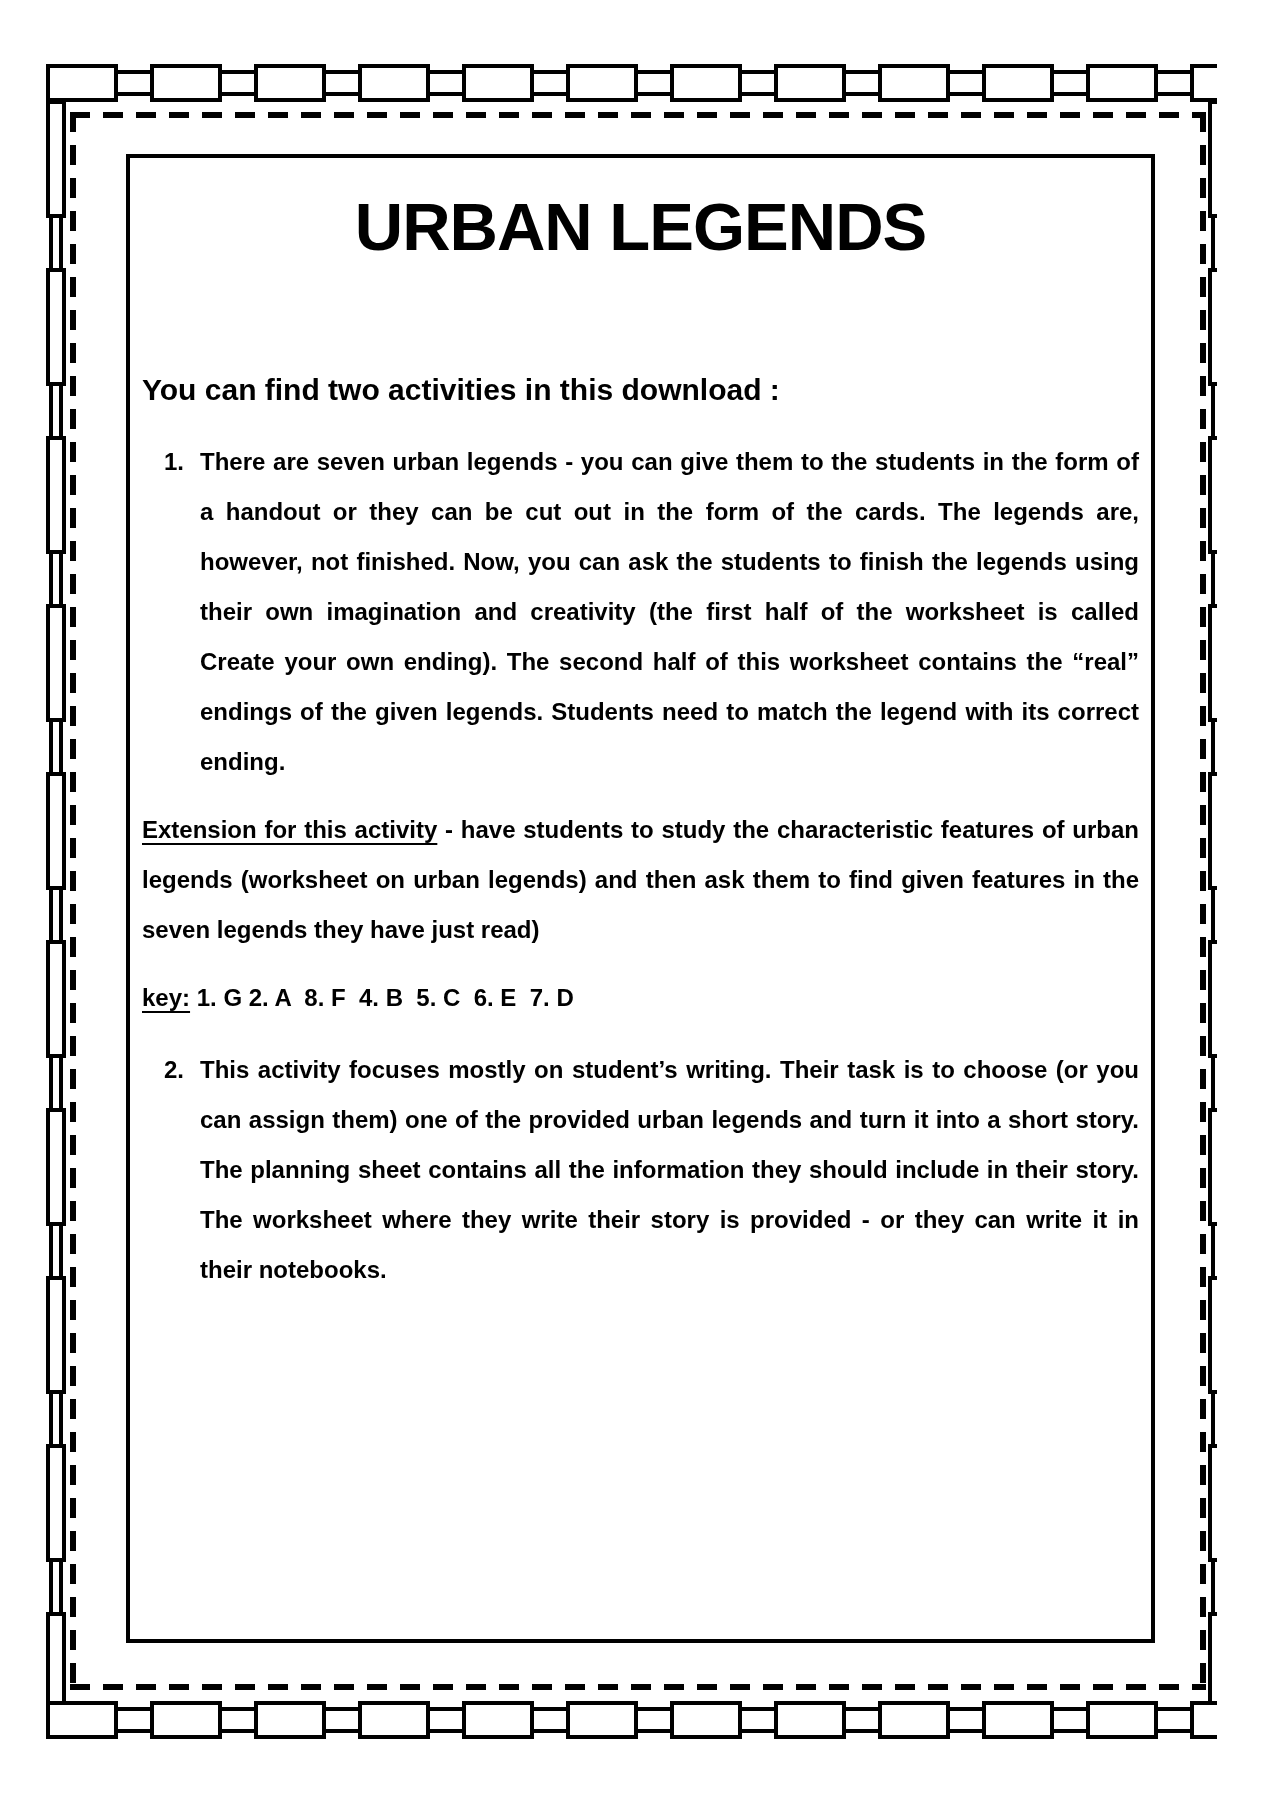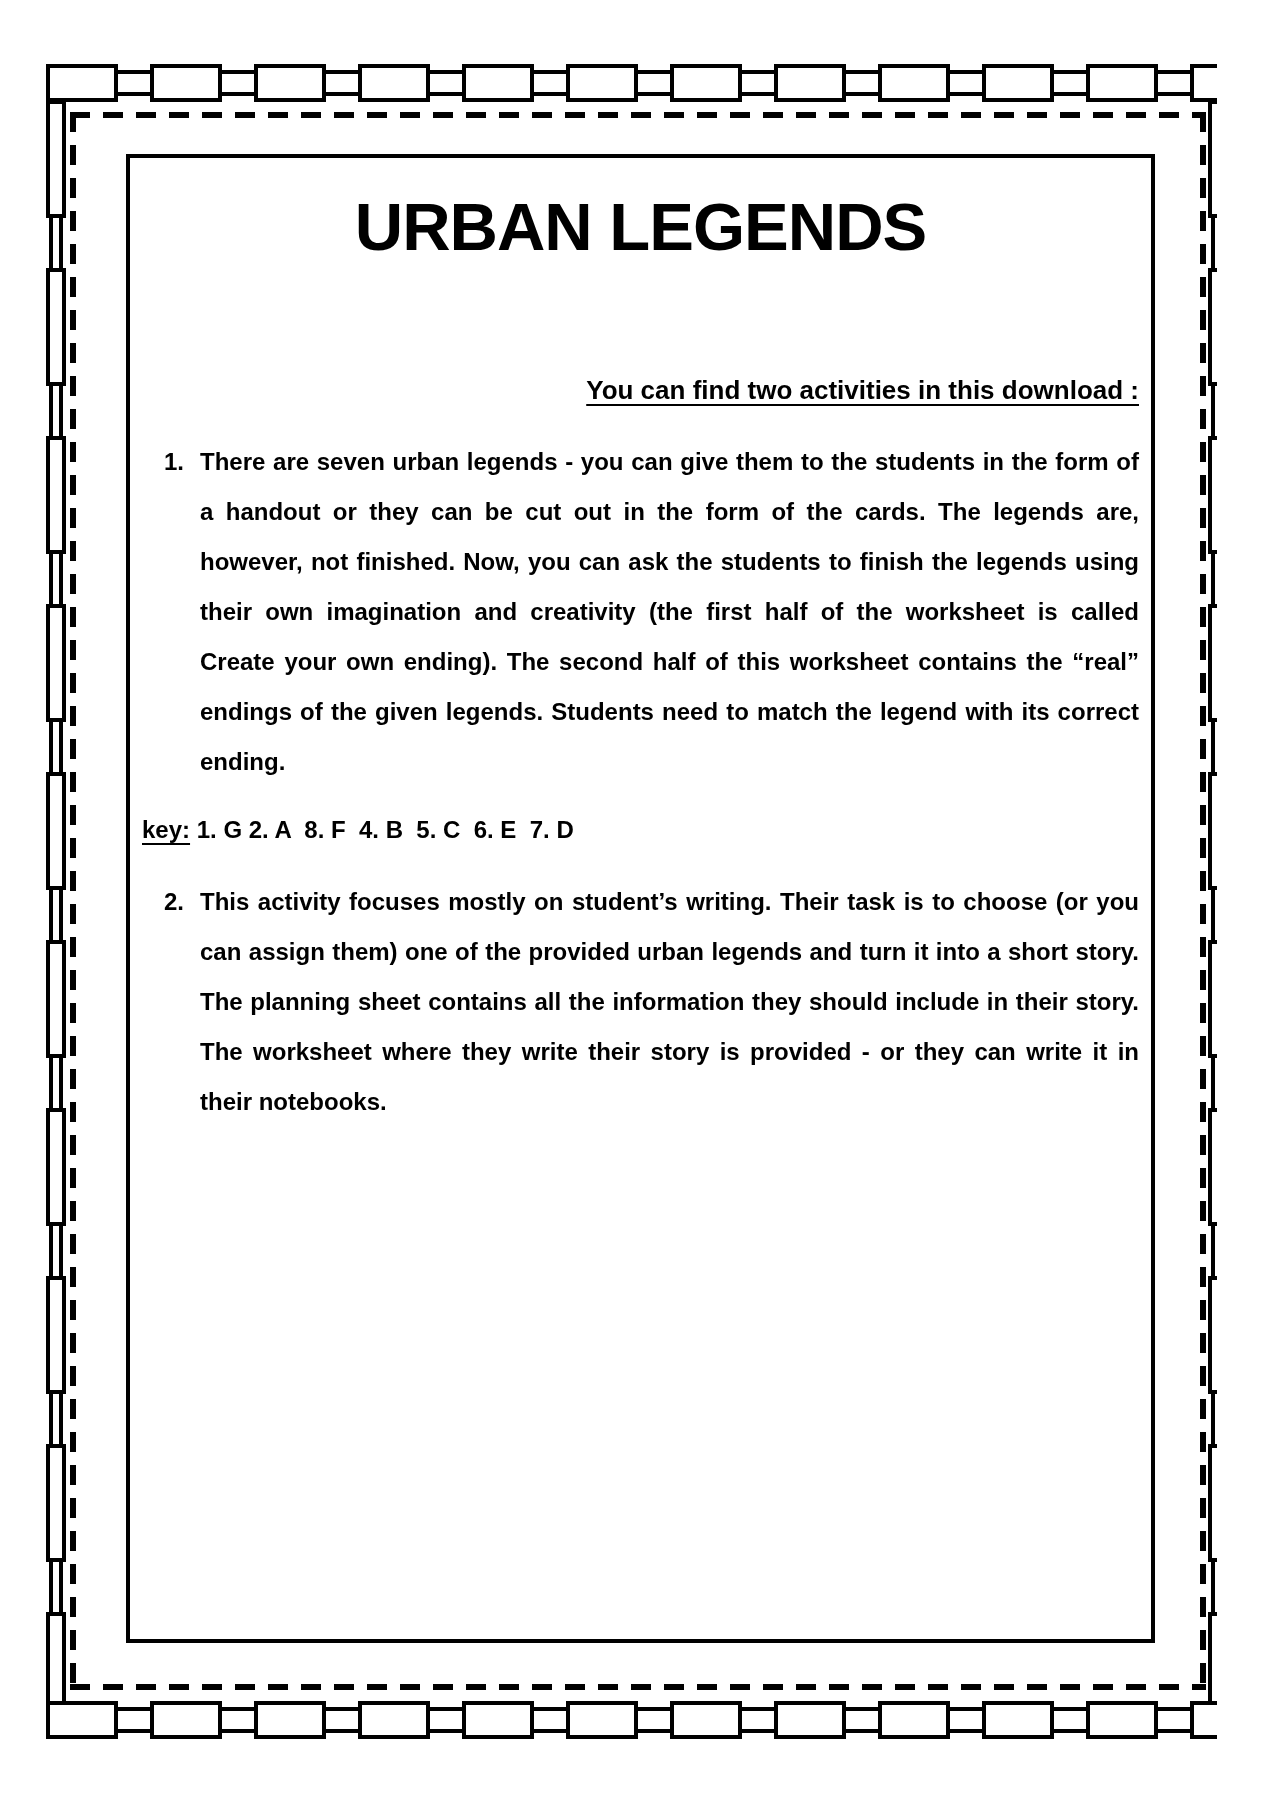--- a/index.html
+++ b/index.html
@@ -59,23 +59,22 @@
 
   .body-text {
     font-family: "Liberation Sans", sans-serif;
     font-weight: 700;
     font-size: 24px;
     line-height: 50px;
   }
 
   .subtitle {
     margin-top: 100px;
-    text-align: right;
-    font-size: 26px;
-    text-decoration: underline;
+    text-align: left;
+    font-size: 30px;
     text-underline-offset: 5px;
     text-decoration-thickness: 2px;
   }
 
   .list-item { display: flex; margin: 22px 0 0 22px; }
   .list-item .num { flex: none; width: 36px; }
   .list-item .li-text { flex: 1; text-align: justify; }
 
   .para { margin-top: 18px; text-align: justify; }
   .underlined { text-decoration: underline; text-underline-offset: 5px; text-decoration-thickness: 2px; }
@@ -190,20 +189,23 @@
 
     <div class="title">URBAN LEGENDS</div>
 
     <div class="body-text subtitle">You can find two activities in this download :</div>
 
     <div class="body-text list-item">
       <span class="num">1.</span>
       <div class="li-text">There are seven urban legends - you can give them to the students in the form of a handout or they can be cut out in the form of the cards. The legends are, however, not finished. Now, you can ask the students to finish the legends using their own imagination and creativity (the first half of the worksheet is called Create your own ending). The second half of this worksheet contains the “real” endings of the given legends. Students need to match the legend with its correct ending.</div>
     </div>
 
+    <div class="body-text para">
+      <span class="underlined">Extension for this activity</span><span> - have students to study the characteristic features of urban legends (worksheet on urban legends) and then ask them to find given features in the seven legends they have just read)</span>
+    </div>
 
     <div class="body-text keyline">
       <span class="underlined">key:</span><span class="vals"> 1. G 2. A  8. F  4. B  5. C  6. E  7. D</span>
     </div>
 
     <div class="body-text list-item">
       <span class="num">2.</span>
       <div class="li-text">This activity focuses mostly on student’s writing. Their task is to choose (or you can assign them) one of the provided urban legends and turn it into a short story. The planning sheet contains all the information they should include in their story. The worksheet where they write their story is provided - or they can write it in their notebooks.</div>
     </div>
 

